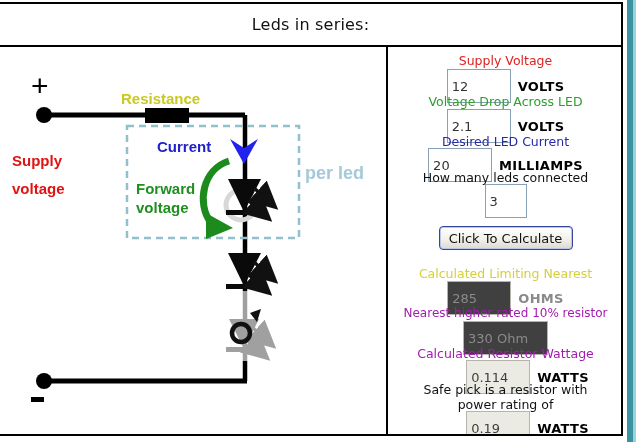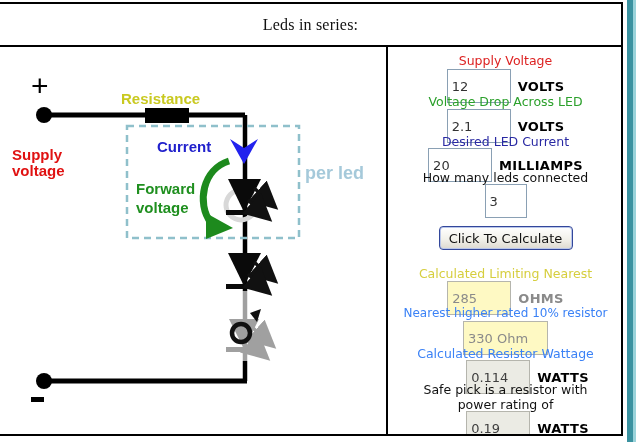--- a/index.html
+++ b/index.html
@@ -4,42 +4,42 @@
 <style>
   html,body{margin:0;padding:0;background:#fff;}
   .window{position:relative;width:638px;height:442px;background:#fff;overflow:hidden;
           font-family:"DejaVu Sans",sans-serif;}
   
   .table{position:absolute;left:0;top:2px;width:621px;height:430px;
          border-top:2px solid #000;border-right:2px solid #000;border-bottom:2px solid #000;
          box-sizing:content-box;}
   .titlebar{position:absolute;left:0;top:0;width:100%;height:41px;border-bottom:2px solid #000;
             display:flex;align-items:center;justify-content:center;}
-  .title{font-size:16px;color:#111;letter-spacing:0.2px;font-family:Liberation Serif, serif;}
+  .title{font-size:16px;color:#111;letter-spacing:0.2px;}
   .main{position:absolute;left:0;top:43px;width:100%;height:387px;}
   
   .circuit{position:absolute;left:0;top:0;width:388px;height:387px;border-right:2px solid #000;box-sizing:border-box;}
   .dlabel{position:absolute;font-family:"Liberation Sans",sans-serif;font-weight:bold;font-size:15px;white-space:pre-line;}
   .lbl-resistance{left:121px;top:43px;color:#c9c920;}
-  .lbl-supply{left:12px;top:100px;color:#e01212;line-height:16px;}
+  .lbl-supply{left:12px;top:100px;color:#e01212;line-height:28px;}
   .lbl-current{left:157px;top:91px;color:#2020cc;}
   .lbl-forward{left:136px;top:132px;color:#1f8f1f;line-height:19px;}
   .lbl-perled{left:305px;top:116px;color:#a5c9da;font-size:18px;}
   .lbl-plus{left:31px;top:24px;color:#000;font-weight:normal;font-size:30px;line-height:30px;}
   
   .panel{position:absolute;left:390px;top:0;width:231px;height:387px;font-size:12.5px;overflow:hidden;}
   .plbl{position:absolute;left:0;width:100%;text-align:center;white-space:nowrap;}
   .prow{position:absolute;left:0;width:100%;display:flex;justify-content:center;align-items:center;gap:7px;}
   .c-red{color:#dd2222}.c-green{color:#2ba02b}.c-navy{color:#2929a3}
-  .c-yellow{color:#d6ce3e}.c-gray{color:#3b82f6}.c-black{color:#111}
+  .c-yellow{color:#d6ce3e}.c-gray{color:#a21caf}.c-black{color:#111}
   .inp{width:64px;height:20px;border:1px solid #8aa0b4;background:#fff;color:#333;
        font-family:"DejaVu Sans",sans-serif;font-size:13px;padding:16px 4px;box-sizing:border-box;}
   .inp.small{width:42px;}
   .inp.mid{width:85px;}
-  .inp.out{background:#fef9c3;border:1px solid #b5b5ad;color:#8a8a8a;}
+  .inp.out{background:#404040;border:1px solid #b5b5ad;color:#8a8a8a;}
   .inp.outd{background:#ebebe4;border:1px solid #b5b5ad;color:#3f3f3f;margin-left:44px;}
   .unit{font-weight:bold;font-size:13px;color:#000;letter-spacing:0.3px;}
   .unit.gray{color:#8a8a8a;}
   .calc-btn{position:absolute;top:179px;left:50%;transform:translateX(-50%);
             width:134px;height:24px;font-family:"DejaVu Sans",sans-serif;font-size:13px;color:#111;
             background:linear-gradient(180deg,#ffffff 0%,#f2f1ea 55%,#ddd9d0 100%);
             border:1px solid #33479b;border-radius:4px;box-shadow:inset 0 0 0 1px #b9c6ea;cursor:pointer;}
   
   .edge-stripe{position:absolute;left:627px;top:0;width:9px;height:442px;
                background:linear-gradient(90deg,#3b92a0 0 62%,#9ad3da 62% 100%);}

